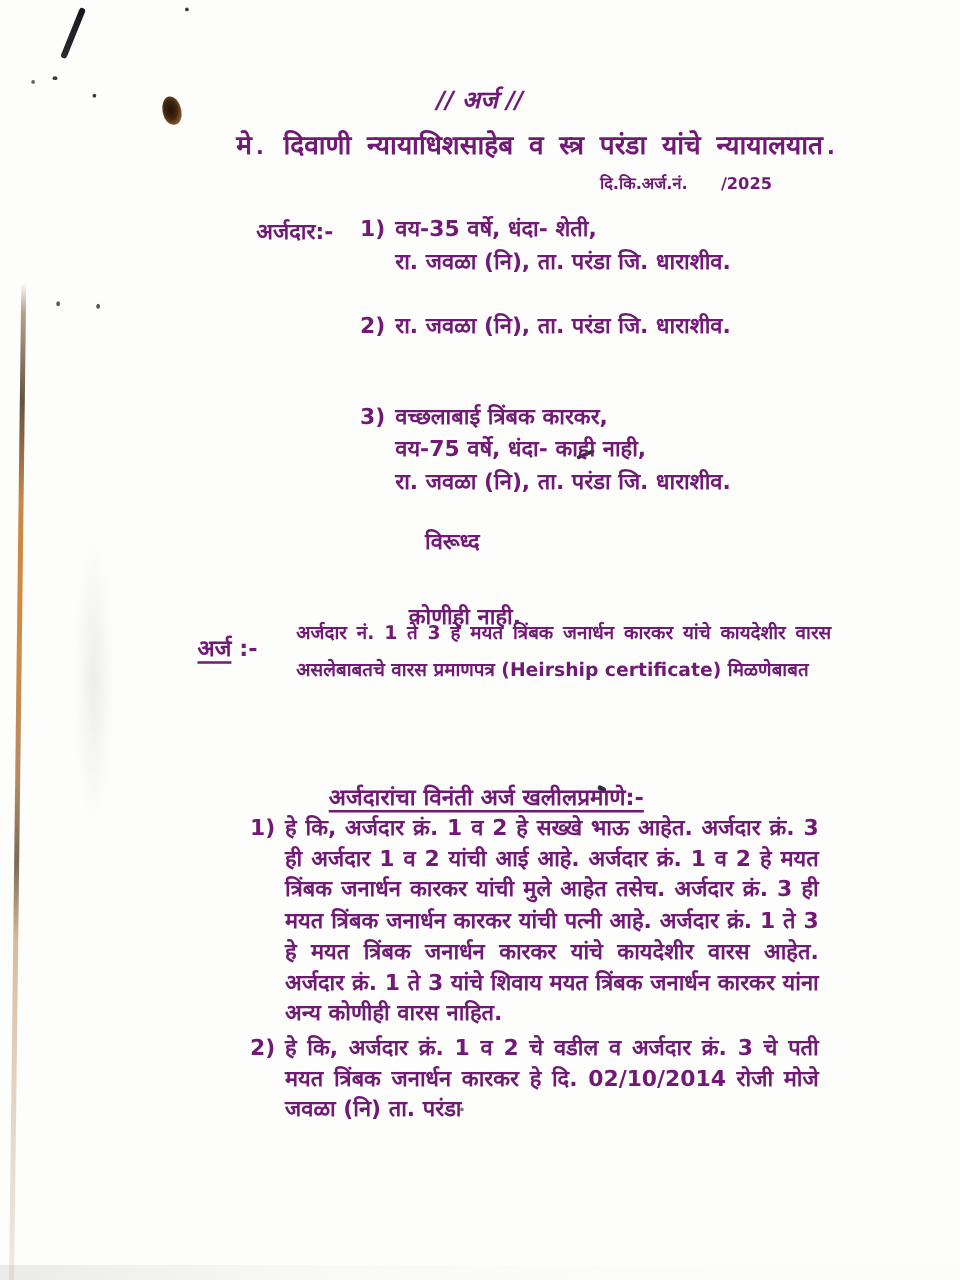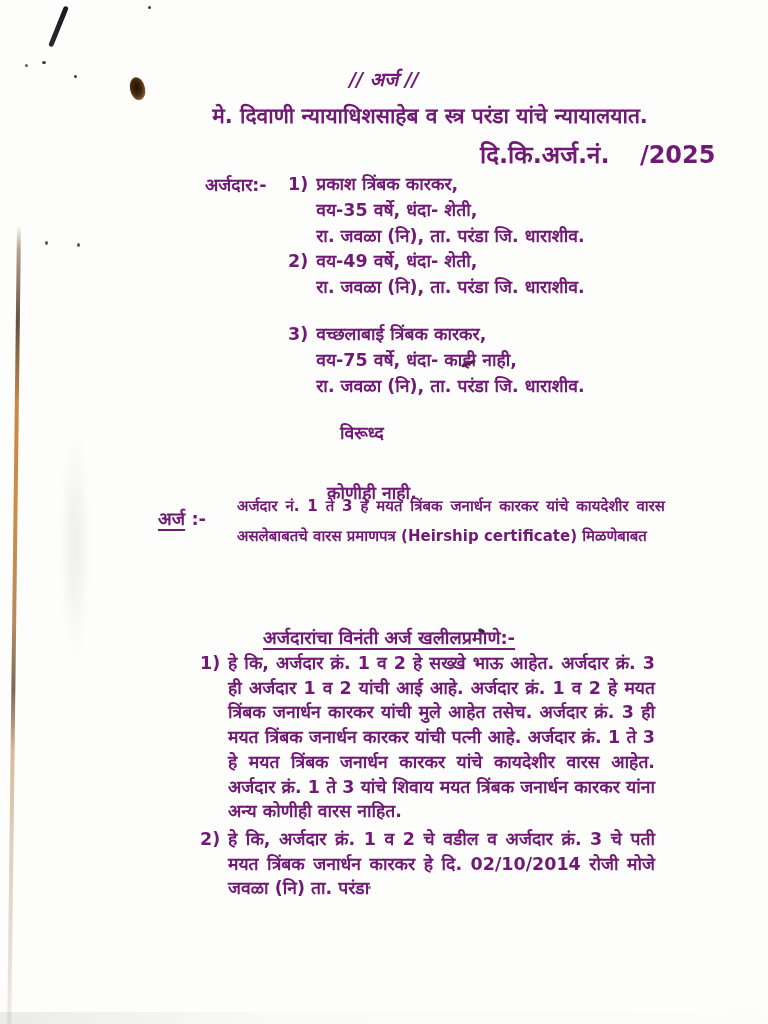--- a/index.html
+++ b/index.html
@@ -5,22 +5,22 @@
   * { margin:0; padding:0; box-sizing:border-box; }
   html,body { width:768px; height:1024px; }
   body { background:#e9e9e9; font-family:"DejaVu Sans","Liberation Sans",sans-serif; }
   .page {
     position:relative; width:768px; height:1024px; overflow:hidden;
     background:#fdfdfb; color:#701a75;
   }
   .abs { position:absolute; }
 
   .doc-title { left:0; top:66px; width:768px; text-align:center; font-size:19px; font-weight:700; font-style:italic; }
-  .court-line { left:150px; top:101px; width:560px; text-align:center; font-size:21px; font-weight:700; }
-  .case-line { left:480px; top:137px; font-size:24px; font-weight:700; }
+  .court-line { left:150px; top:101px; width:560px; text-align:center; font-size:21px; font-weight:700;font-family:Liberation Mono, monospace; }
+  .case-line { left:480px; top:137px; font-size:13px; font-weight:700; }
   .case-line .year { margin-left:22px; }
 
   .applicants-label { left:205px; top:172px; font-size:17.5px; font-weight:600; }
 
   .applicant { position:absolute; left:288px; display:flex; gap:8px; font-size:17.5px; font-weight:600; line-height:26px; }
   .applicant .num { flex:0 0 20px; }
   .applicant .lines { flex:1; }
 
   .versus { left:340px; top:420px; font-size:17.5px; font-weight:700; }
   .respondent { left:327px; top:456px; font-size:17.5px; font-weight:600;margin-top:24px; }
@@ -93,30 +93,28 @@
   <div class="abs case-line">
     <span>दि.कि.अर्ज.नं.</span>
     <span class="year">/2025</span>
   </div>
 
   <div class="abs applicants-label">अर्जदार:-</div>
 
   <div class="applicant" style="top:171px">
     <span class="num">1)</span>
     <span class="lines">
-      <div class="line">प्रकाश त्रिंबक कारकर,</div>
       <div class="line">वय-35 वर्षे, धंदा- शेती,</div>
       <div class="line">रा. जवळा (नि), ता. परंडा जि. धाराशीव.</div>
     </span>
   </div>
 
   <div class="applicant" style="top:248px">
     <span class="num">2)</span>
     <span class="lines">
-      <div class="line">वय-49 वर्षे, धंदा- शेती,</div>
       <div class="line">रा. जवळा (नि), ता. परंडा जि. धाराशीव.</div>
     </span>
   </div>
 
   <div class="applicant" style="top:321px">
     <span class="num">3)</span>
     <span class="lines">
       <div class="line">वच्छलाबाई त्रिंबक कारकर,</div>
       <div class="line">वय-75 वर्षे, धंदा- काही नाही,</div>
       <div class="line">रा. जवळा (नि), ता. परंडा जि. धाराशीव.</div>

